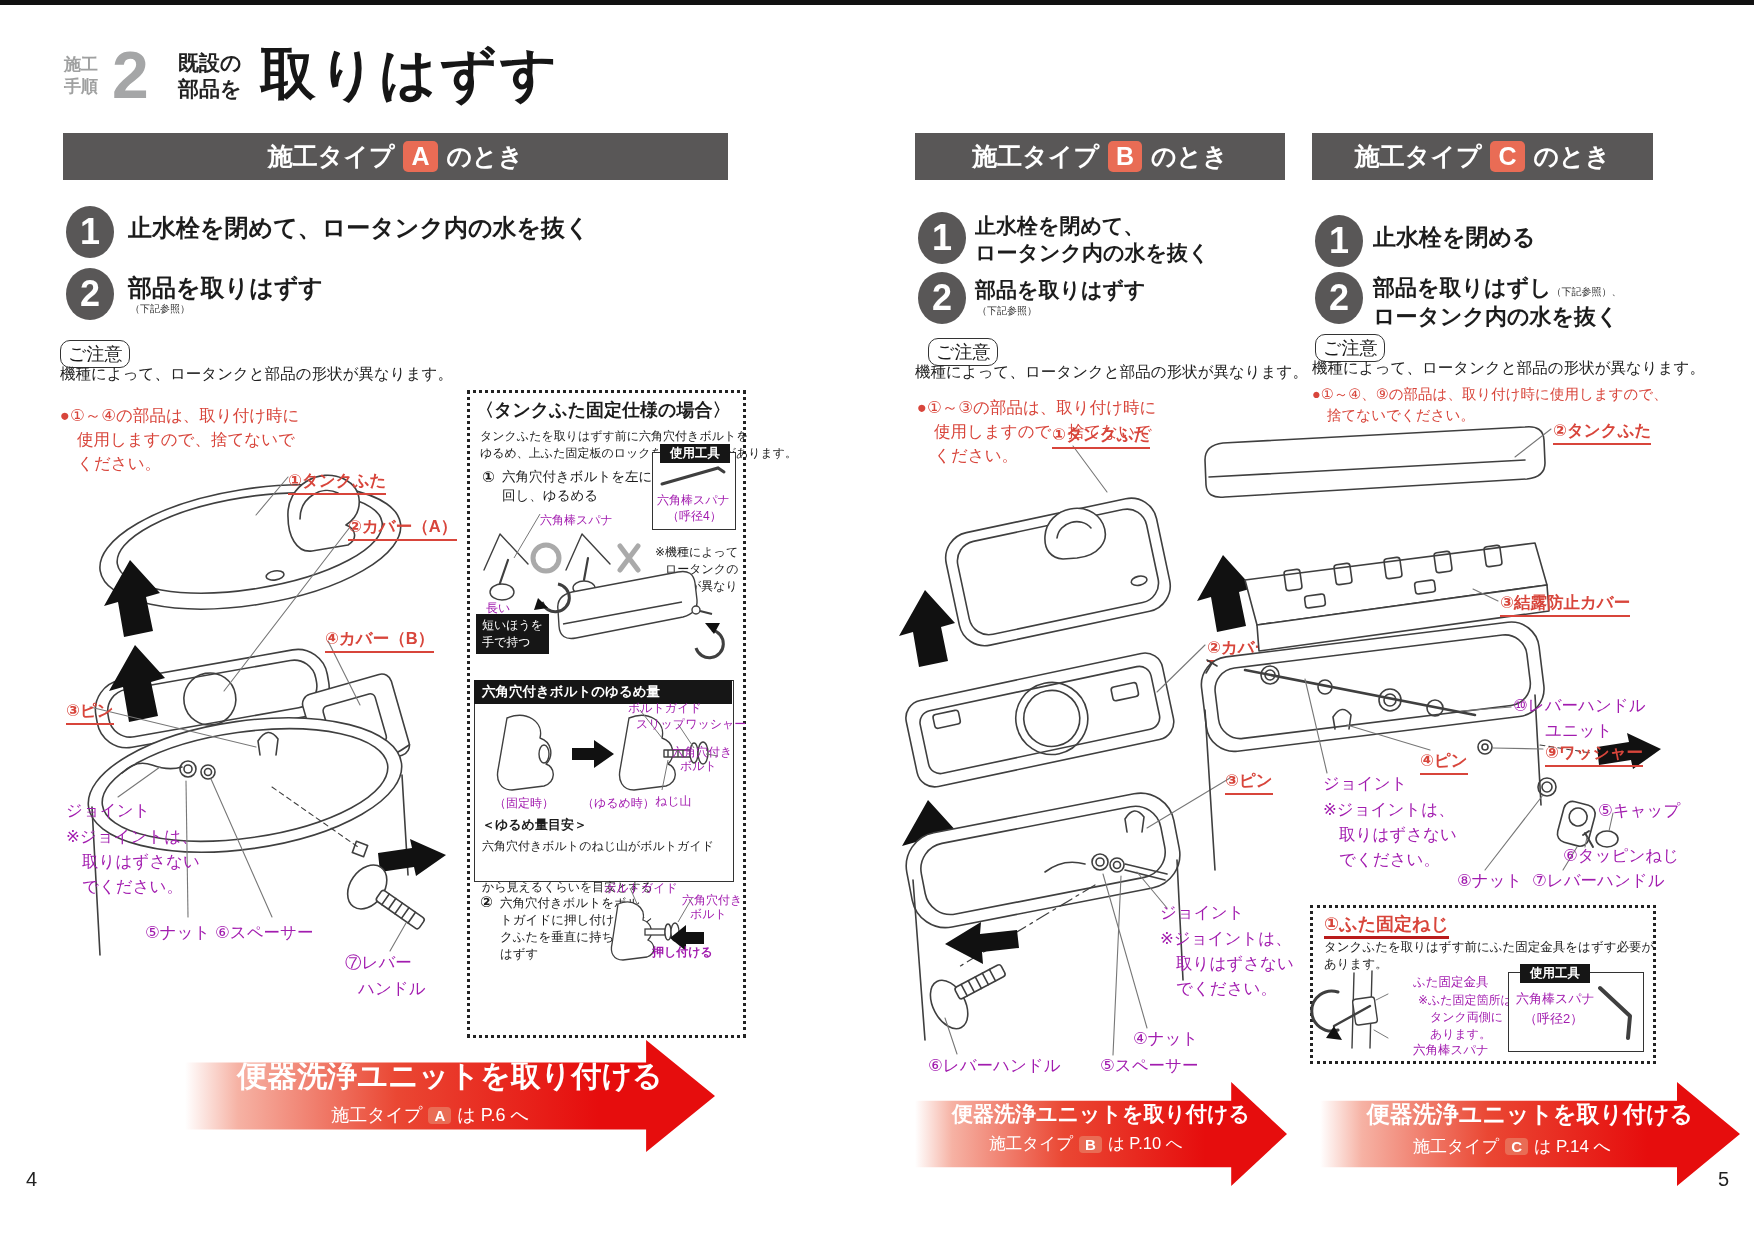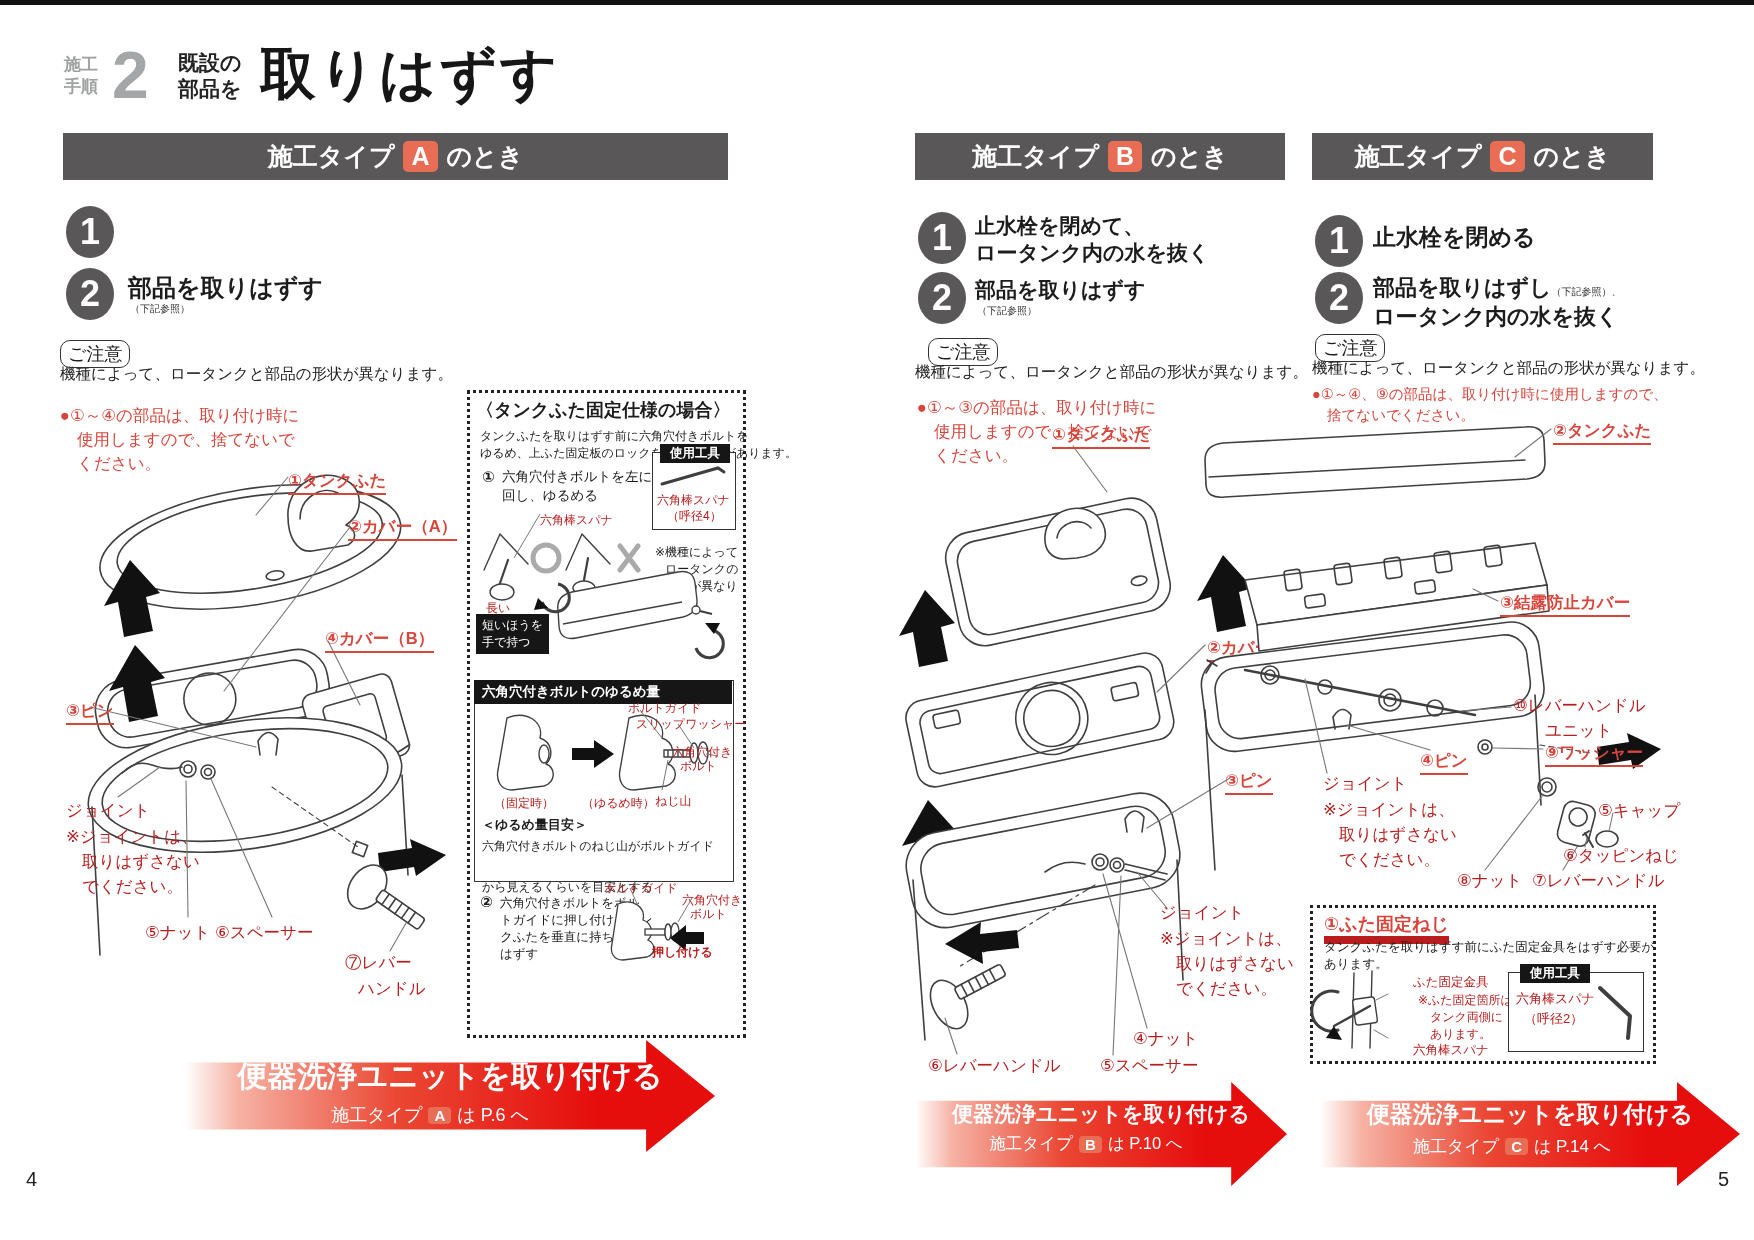--- a/index.html
+++ b/index.html
@@ -20,27 +20,27 @@
   
   .circ{width:48px;height:52px;border-radius:50%;background:#595757;color:#fff;display:flex;
         align-items:center;justify-content:center;font-size:36px;font-weight:bold;}
   .stx{font-size:24px;font-weight:bold;white-space:nowrap;}
   .stx.b2{font-size:21px;line-height:1.3;}
   .sub{font-size:10px;color:#333;font-weight:normal;}
   .badge{border:1.6px solid #333;border-radius:10px;font-size:18px;padding:1px 7px;display:inline-block;background:#fff;}
   .caut{font-size:15.5px;color:#222;white-space:nowrap;}
   .rnote{color:#d8453b;font-size:16.5px;line-height:1.45;white-space:nowrap;}
   
-  .pl{font-size:16.5px;white-space:nowrap;color:#b91c1c;}
+  .pl{font-size:16.5px;white-space:nowrap;color:#a21caf;}
   .pl.red{color:#d8453b;font-weight:bold;border-bottom:2px solid #d8453b;padding-bottom:1px;}
   .pl.s{font-size:12px;}
   
   .inset{border:3px dotted #222;background:#fff;}
   .ititle{font-size:18px;font-weight:bold;white-space:nowrap;}
-  .ititle.red{color:#d8453b;border-bottom:8px solid #b91c1c;display:inline-block;}
+  .ititle.red{color:#d8453b;border-bottom:3px solid #b91c1c;display:inline-block;}
   .itx{font-size:12px;line-height:1.4;white-space:nowrap;}
   .itx13{font-size:13.5px;line-height:1.35;white-space:nowrap;}
   .cnum{font-size:15px;font-weight:bold;}
   .blktag{background:#161616;color:#fff;font-size:12px;line-height:1.4;padding:3px 6px;white-space:nowrap;}
   .toolbox{border:1.6px solid #333;background:#fff;}
   .toolhead{background:#161616;color:#fff;font-size:12.5px;font-weight:bold;padding:1px 10px;white-space:nowrap;}
   .innerbox{border:1.6px solid #333;background:#fff;}
   .innerhead{background:#161616;color:#fff;font-size:13.5px;font-weight:bold;padding:3px 8px;white-space:nowrap;}
   .gtitle{font-size:13px;font-weight:bold;white-space:nowrap;}
   
@@ -69,20 +69,21 @@
     <div>部品を</div>
   </div>
   <div class="abs bigtitle" style="left:260px;top:46px;">取りはずす</div>
 
   <div class="abs bar" style="left:63px;top:133px;width:665px;">
     <span>施工タイプ</span>
     <span class="tb">A</span>
     <span>のとき</span>
   </div>
   <div class="abs circ" style="left:66px;top:206px;">1</div>
+  <div class="abs stx" style="left:128px;top:212px;">止水栓を閉めて、ロータンク内の水を抜く</div>
   <div class="abs circ" style="left:66px;top:268px;">2</div>
   <div class="abs stx" style="left:128px;top:272px;">部品を取りはずす</div>
   <div class="abs sub" style="left:130px;top:302px;">（下記参照）</div>
   <div class="abs" style="left:60px;top:340px;"><span class="badge">ご注意</span></div>
   <div class="abs caut" style="left:60px;top:364px;">機種によって、ロータンクと部品の形状が異なります。</div>
   <div class="abs rnote" style="left:60px;top:404px;">
     <div>●①～④の部品は、取り付け時に</div>
     <div style="padding-left:17px;">使用しますので、捨てないで</div>
     <div style="padding-left:17px;">ください。</div>
   </div>

